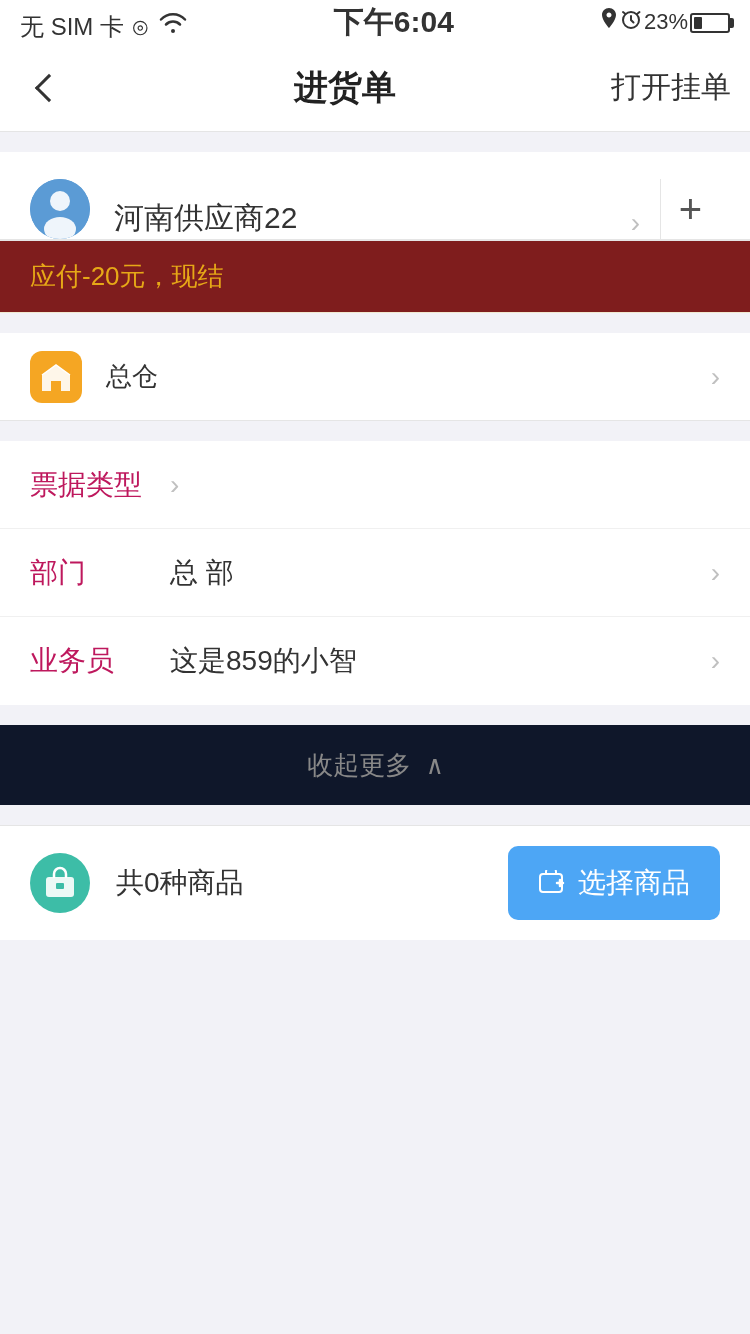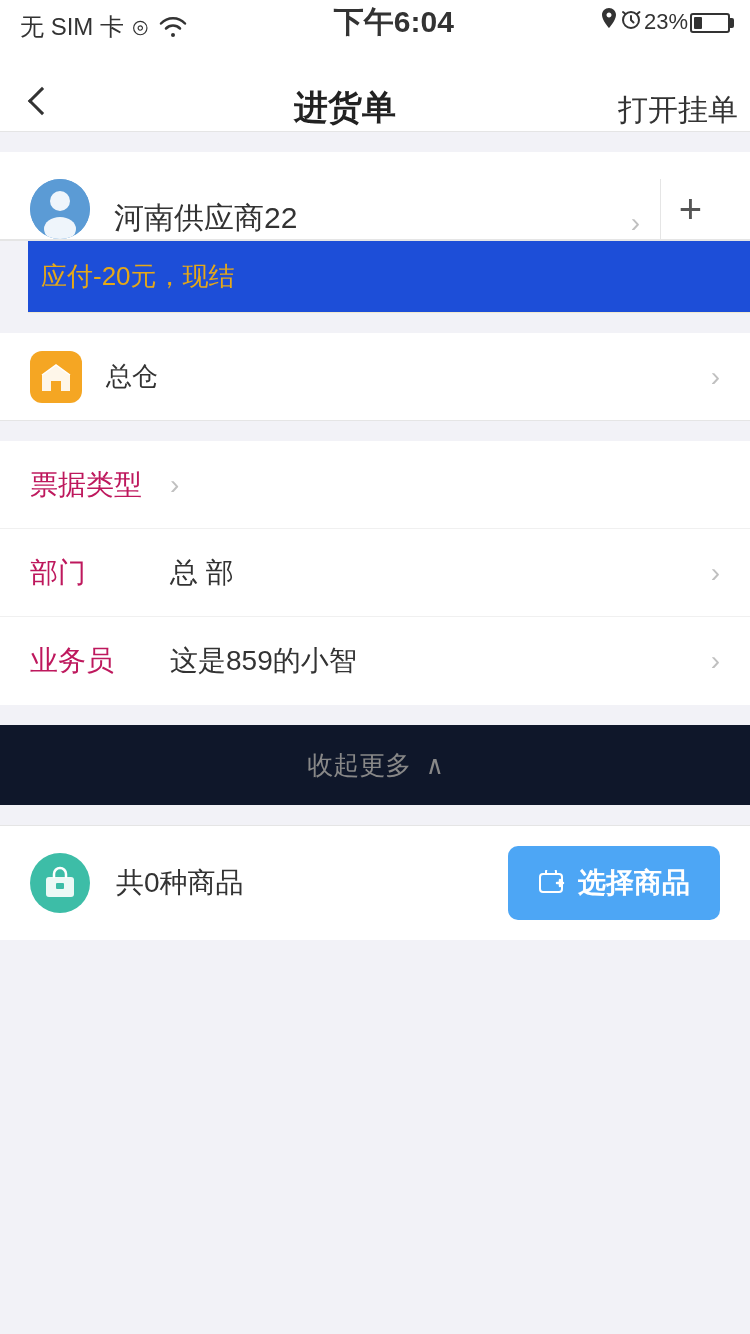--- a/index.html
+++ b/index.html
@@ -17,21 +17,21 @@
     .status-bar {
       display: flex;
       justify-content: space-between;
       align-items: center;
       height: 44px;
       padding: 0 20px;
       background: #fff;
       font-size: 24px;
       font-weight: 500;
     }
-    .status-bar-left { display: flex; align-items: flex-end; gap: 8px; margin-top: 10px; }
+    .status-bar-left { display: flex; align-items: flex-start; gap: 8px; margin-top: 10px; }
     .status-bar-center { font-size: 30px; font-weight: 600; }
     .status-bar-right { display: flex; align-items: center; gap: 2px; font-size: 22px; }
     .battery-icon {
       display: inline-flex; align-items: center;
       border: 2px solid #333; border-radius: 3px;
       width: 40px; height: 20px; padding: 2px; position: relative;
     }
     .battery-icon::after {
       content: '';
       position: absolute; right: -6px; top: 50%;
@@ -40,23 +40,23 @@
       background: #333; border-radius: 0 2px 2px 0;
     }
     .battery-fill {
       height: 100%; width: 25%; background: #333; border-radius: 1px;
     }
 
     
     .nav-bar {
       display: flex;
       justify-content: space-between;
-      align-items: flex-end;
+      align-items: center;
       height: 88px;
-      padding: 0 12px;
+      padding: 0 19px;
       background: #fff;
       border-bottom: 1px solid #e5e5e5;
     }
     .nav-back {
       display: flex; align-items: center; justify-content: center;
       width: 60px; height: 60px;
       cursor: pointer;
     }
     .nav-back-arrow {
       width: 20px; height: 20px;
@@ -108,26 +108,25 @@
     .supplier-add-btn {
       width: 60px; height: 60px;
       display: flex; align-items: center; justify-content: center;
       border-left: 1px solid #e5e5e5;
       font-size: 40px; color: #555;
       cursor: pointer;
     }
 
     
     .notice-banner {
-      background: #1d4ed8;
-      padding: 18px 13px;
+      background: #7f1d1d;
+      padding: 18px 30px;
       font-size: 26px;
       color: #e6a817;
       border-bottom: 1px solid #f0e9d0;
-      margin-left: 28px;
     }
 
     
     .warehouse-section {
       background: #fff;
       display: flex;
       align-items: center;
       padding: 0 30px;
       height: 88px;
       border-bottom: 1px solid #e5e5e5;
@@ -214,21 +213,20 @@
     }
     .select-goods-btn {
       background: #4da6f5;
       color: #fff;
       border-radius: 10px;
       padding: 18px 30px;
       font-size: 28px;
       display: flex; align-items: center; gap: 10px;
       cursor: pointer;
       border: none;
-      font-weight: bold;
     }
 
     
     .person-svg { display: block; }
   </style>
 </head>
 <body>
 
 <div class="status-bar">
   <div class="status-bar-left">

